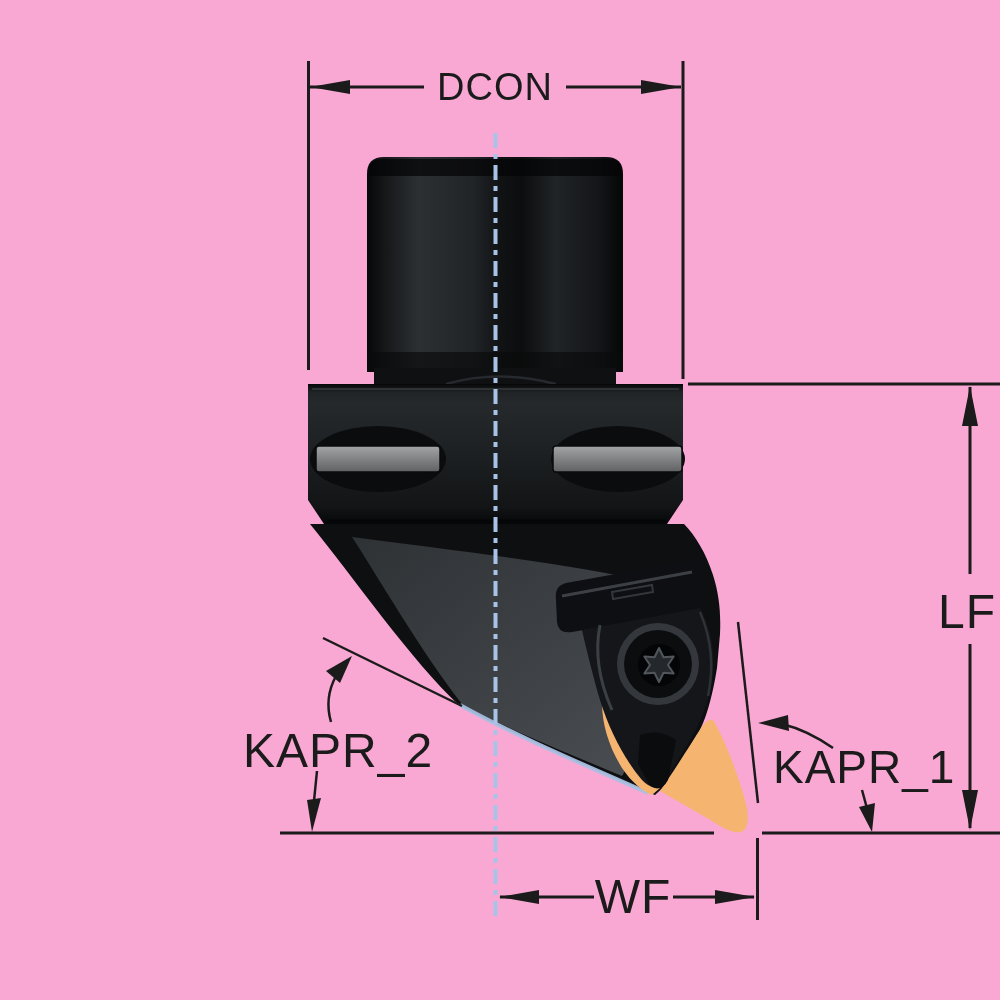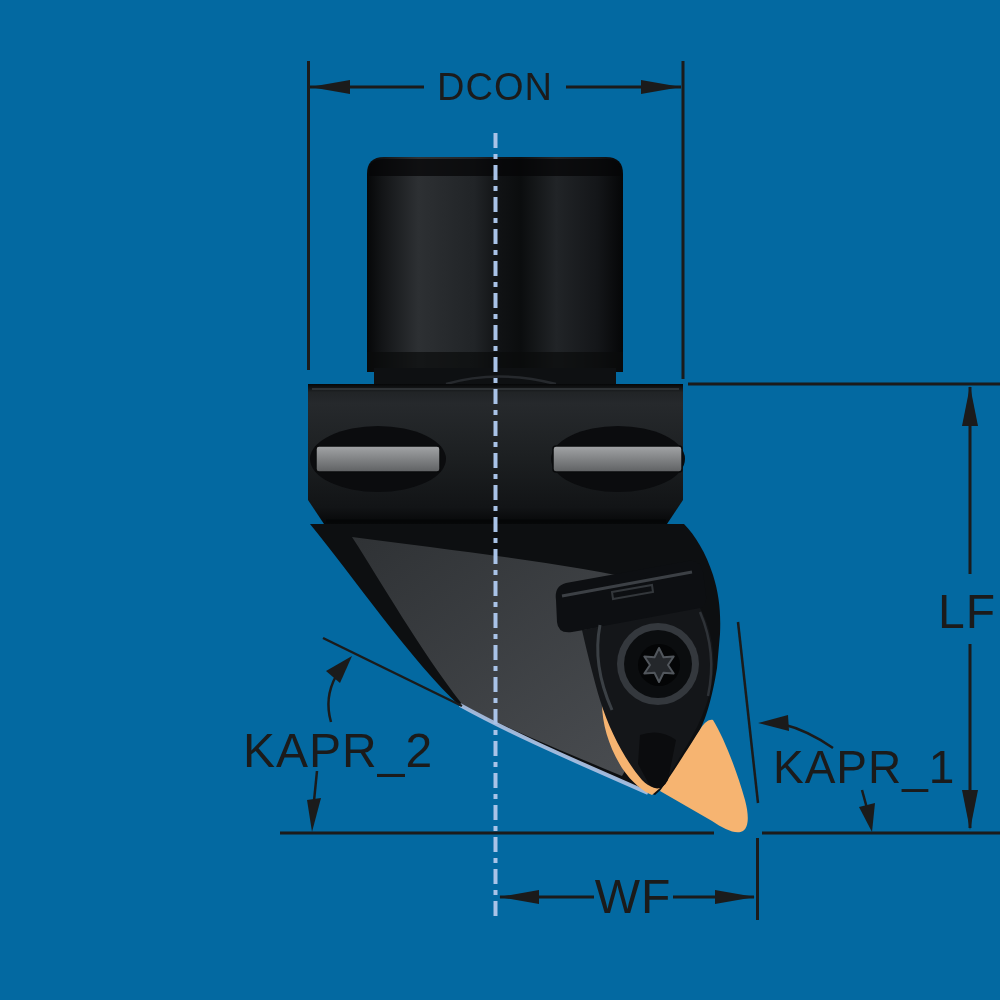--- a/index.html
+++ b/index.html
@@ -1,16 +1,16 @@
 <!DOCTYPE html>
 <html><head>
 <meta charset="utf-8">
 <style>
   html,body{margin:0;padding:0;background:#ffffff;}
-  .stage{position:relative;width:1000px;height:1000px;background:#0369a1;overflow:hidden;}
+  .stage{position:relative;width:1000px;height:1000px;background:#f9a8d4;overflow:hidden;}
   svg{display:block;}
   text{font-family:"Liberation Sans","DejaVu Sans",sans-serif;fill:#1b1b1b;letter-spacing:1px;}
   .dim-label{font-size:48px;}
   .dim-label-small{font-size:38px;}
   .kapr-label{font-size:48px;}
   .ink{stroke:#1b1b1b;fill:none;}
   .w3{stroke-width:3px;}
   .w25{stroke-width:2.5px;}
   .arrow{fill:#1b1b1b;stroke:none;}
 </style>

